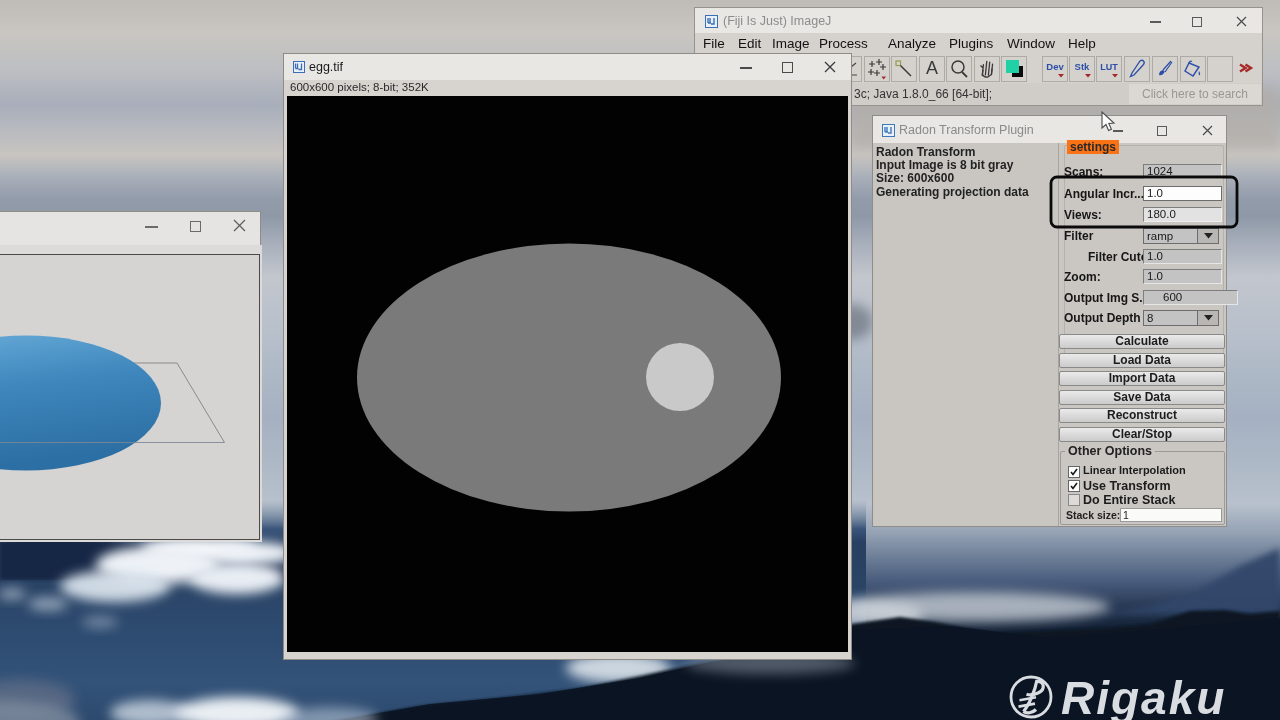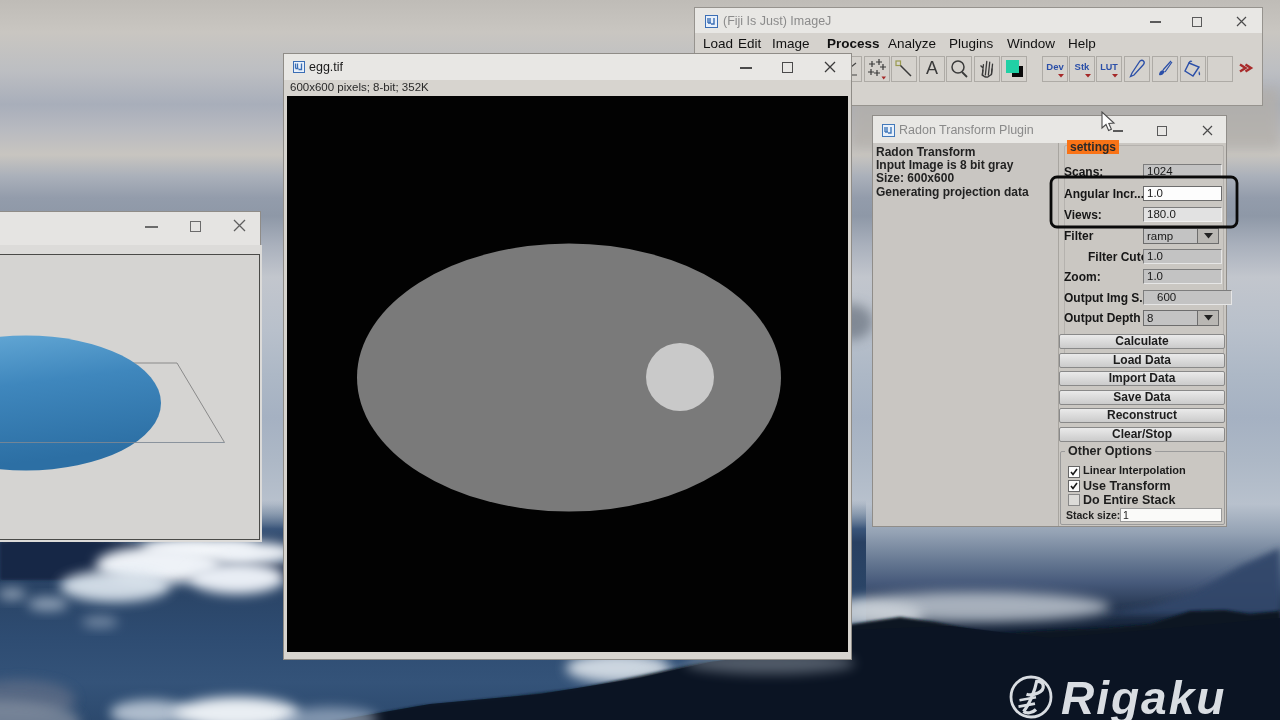--- a/index.html
+++ b/index.html
@@ -144,24 +144,24 @@
       <path d="M9,3 L9,9 L6,9" stroke="#3b6eb5" stroke-width="1.4" fill="none"></path>
     </svg>
     <div class="abs" style="left:28px;top:6px;font-size:12.5px;color:#8b8b8b;">(Fiji Is Just) ImageJ</div>
     <div class="abs" style="left:455px;top:13px;width:11px;height:1.5px;background:#5a5a5a;"></div>
     <div class="abs" style="left:497px;top:9px;width:8px;height:8px;border:1.2px solid #5a5a5a;"></div>
     <svg class="abs" width="12" height="12" style="left:541px;top:8px;">
         <path d="M1,1 L10,10 M10,1 L1,10" stroke="#4a4a4a" stroke-width="1.2"></path>
       </svg>
 
     <div class="abs" style="left:0;top:25px;width:567px;height:22px;background:#d5d2cd;font-size:13.5px;color:#111;">
-      <span class="abs" style="left:8px;top:3px;">Load</span>
+      <span class="abs" style="left:8px;top:3px;">File</span>
       <span class="abs" style="left:43px;top:3px;">Edit</span>
       <span class="abs" style="left:77px;top:3px;text-align:right;">Image</span>
-      <span class="abs" style="left:132px;top:3px;font-weight:bold;">Process</span>
+      <span class="abs" style="left:124px;top:3px;">Process</span>
       <span class="abs" style="left:193px;top:3px;">Analyze</span>
       <span class="abs" style="left:254px;top:3px;">Plugins</span>
       <span class="abs" style="left:312px;top:3px;">Window</span>
       <span class="abs" style="left:373px;top:3px;">Help</span>
     </div>
 
     <div class="abs" style="left:0;top:47px;width:567px;height:28px;background:#d5d2cd;" id="toolbar">
 
       <div class="abs" style="left:141px;top:1px;width:26px;height:26px;border:1px solid #aeaba6;box-sizing:border-box;">
         <svg width="24" height="24">
@@ -254,20 +254,24 @@
 
       <div class="abs" style="left:512px;top:1px;width:26px;height:26px;border:1px solid #aeaba6;box-sizing:border-box;"></div>
 
       <div class="abs" style="left:540px;top:1px;width:26px;height:26px;box-sizing:border-box;">
         <svg width="24" height="24">
             <path d="M5,8.5 L10.5,12 L5,15.5 M10.5,8.5 L16,12 L10.5,15.5" stroke="#a82a2a" stroke-width="2.4" fill="none"></path>
           </svg>
       </div>
     </div>
 
+    <div class="abs" style="left:0;top:75px;width:567px;height:22px;background:#d0cdc8;">
+      <span class="abs" style="left:159px;top:4px;font-size:12px;color:#333;">3c; Java 1.8.0_66 [64-bit];</span>
+      <div class="abs" style="left:434px;top:1px;width:132px;height:20px;background:#dbd8d3;color:#9a9792;font-size:12px;text-align:center;line-height:20px;">Click here to search</div>
+    </div>
   </div>
 
   <div class="win" style="left:283px;top:53px;width:569px;height:607px;background:#d7d4cf;border:1px solid #8f8c87;">
     <div class="abs" style="left:0;top:0;width:567px;height:26px;background:#e8e7e4;"></div>
     <svg class="abs" width="12" height="12" style="left:9px;top:7px;">
       <rect x="0.5" y="0.5" width="11" height="11" fill="#e8f0fa" stroke="#3b6eb5"></rect>
       <path d="M2.5,2.5 L2.5,7.5 M4.5,2.5 L4.5,7.5 M2.5,7.5 L5.5,7.5" stroke="#3b6eb5" stroke-width="1.3" fill="none"></path>
       <path d="M8.5,2.5 L8.5,8.5 L5.5,8.5" stroke="#3b6eb5" stroke-width="1.3" fill="none"></path>
     </svg>
     <div class="abs" style="left:25px;top:6px;font-size:12.5px;color:#1a1a1a;">egg.tif</div>
@@ -324,21 +328,21 @@
         <div style="position:absolute;right:0;top:0;width:20px;height:14px;background:#b9b7b3;border-left:1px solid #6d6d6d;"></div>
         <svg width="9" height="6" style="position:absolute;right:5px;top:4px;">
             <path d="M0,0 L9,0 L4.5,5.5 Z" fill="#222"></path>
           </svg>
       </div>
       <div class="abs" style="left:5px;top:107px;font-size:12px;font-weight:bold;color:#161616;padding-left:24px;">Filter Cutoff:</div>
       <div class="abs" style="left:84px;top:106px;width:74px;height:13px;background:#c3c3c3;border:1px solid #7d7d7d;border-bottom-color:#e6e6e6;border-right-color:#e6e6e6;font-size:11.5px;color:#1a1a1a;padding-left:3px;line-height:13px;">1.0</div>
       <div class="abs" style="left:5px;top:127px;font-size:12px;font-weight:bold;color:#161616;">Zoom:</div>
       <div class="abs" style="left:84px;top:126px;width:74px;height:13px;background:#c3c3c3;border:1px solid #7d7d7d;border-bottom-color:#e6e6e6;border-right-color:#e6e6e6;font-size:11.5px;color:#1a1a1a;padding-left:3px;line-height:13px;">1.0</div>
       <div class="abs" style="left:5px;top:148px;font-size:12px;font-weight:bold;color:#161616;">Output Img S...</div>
-      <div class="abs" style="left:84px;top:147px;width:74px;height:13px;background:#c3c3c3;border:1px solid #7d7d7d;border-bottom-color:#e6e6e6;border-right-color:#e6e6e6;font-size:11.5px;color:#1a1a1a;padding-left:13px;line-height:13px;">600</div>
+      <div class="abs" style="left:84px;top:147px;width:74px;height:13px;background:#c3c3c3;border:1px solid #7d7d7d;border-bottom-color:#e6e6e6;border-right-color:#e6e6e6;font-size:11.5px;color:#1a1a1a;padding-left:19px;line-height:13px;">600</div>
       <div class="abs" style="left:5px;top:168px;font-size:12px;font-weight:bold;color:#161616;">Output Depth</div>
       <div class="abs" style="left:84px;top:167px;width:74px;height:14px;background:#c3c3c3;border:1px solid #6d6d6d;font-size:11.5px;color:#1a1a1a;">
         <span style="position:absolute;left:3px;top:1px;">8</span>
         <div style="position:absolute;right:0;top:0;width:20px;height:14px;background:#b9b7b3;border-left:1px solid #6d6d6d;"></div>
         <svg width="9" height="6" style="position:absolute;right:5px;top:4px;">
             <path d="M0,0 L9,0 L4.5,5.5 Z" fill="#222"></path>
           </svg>
       </div>
 
       <div class="abs" style="left:0px;top:191px;width:166px;height:15px;background:linear-gradient(#eaeaea,#cbcbcb);border:1px solid #898989;border-radius:2px;box-sizing:border-box;font-size:12px;font-weight:bold;color:#1c1c1c;text-align:center;line-height:13px;">Calculate</div>

